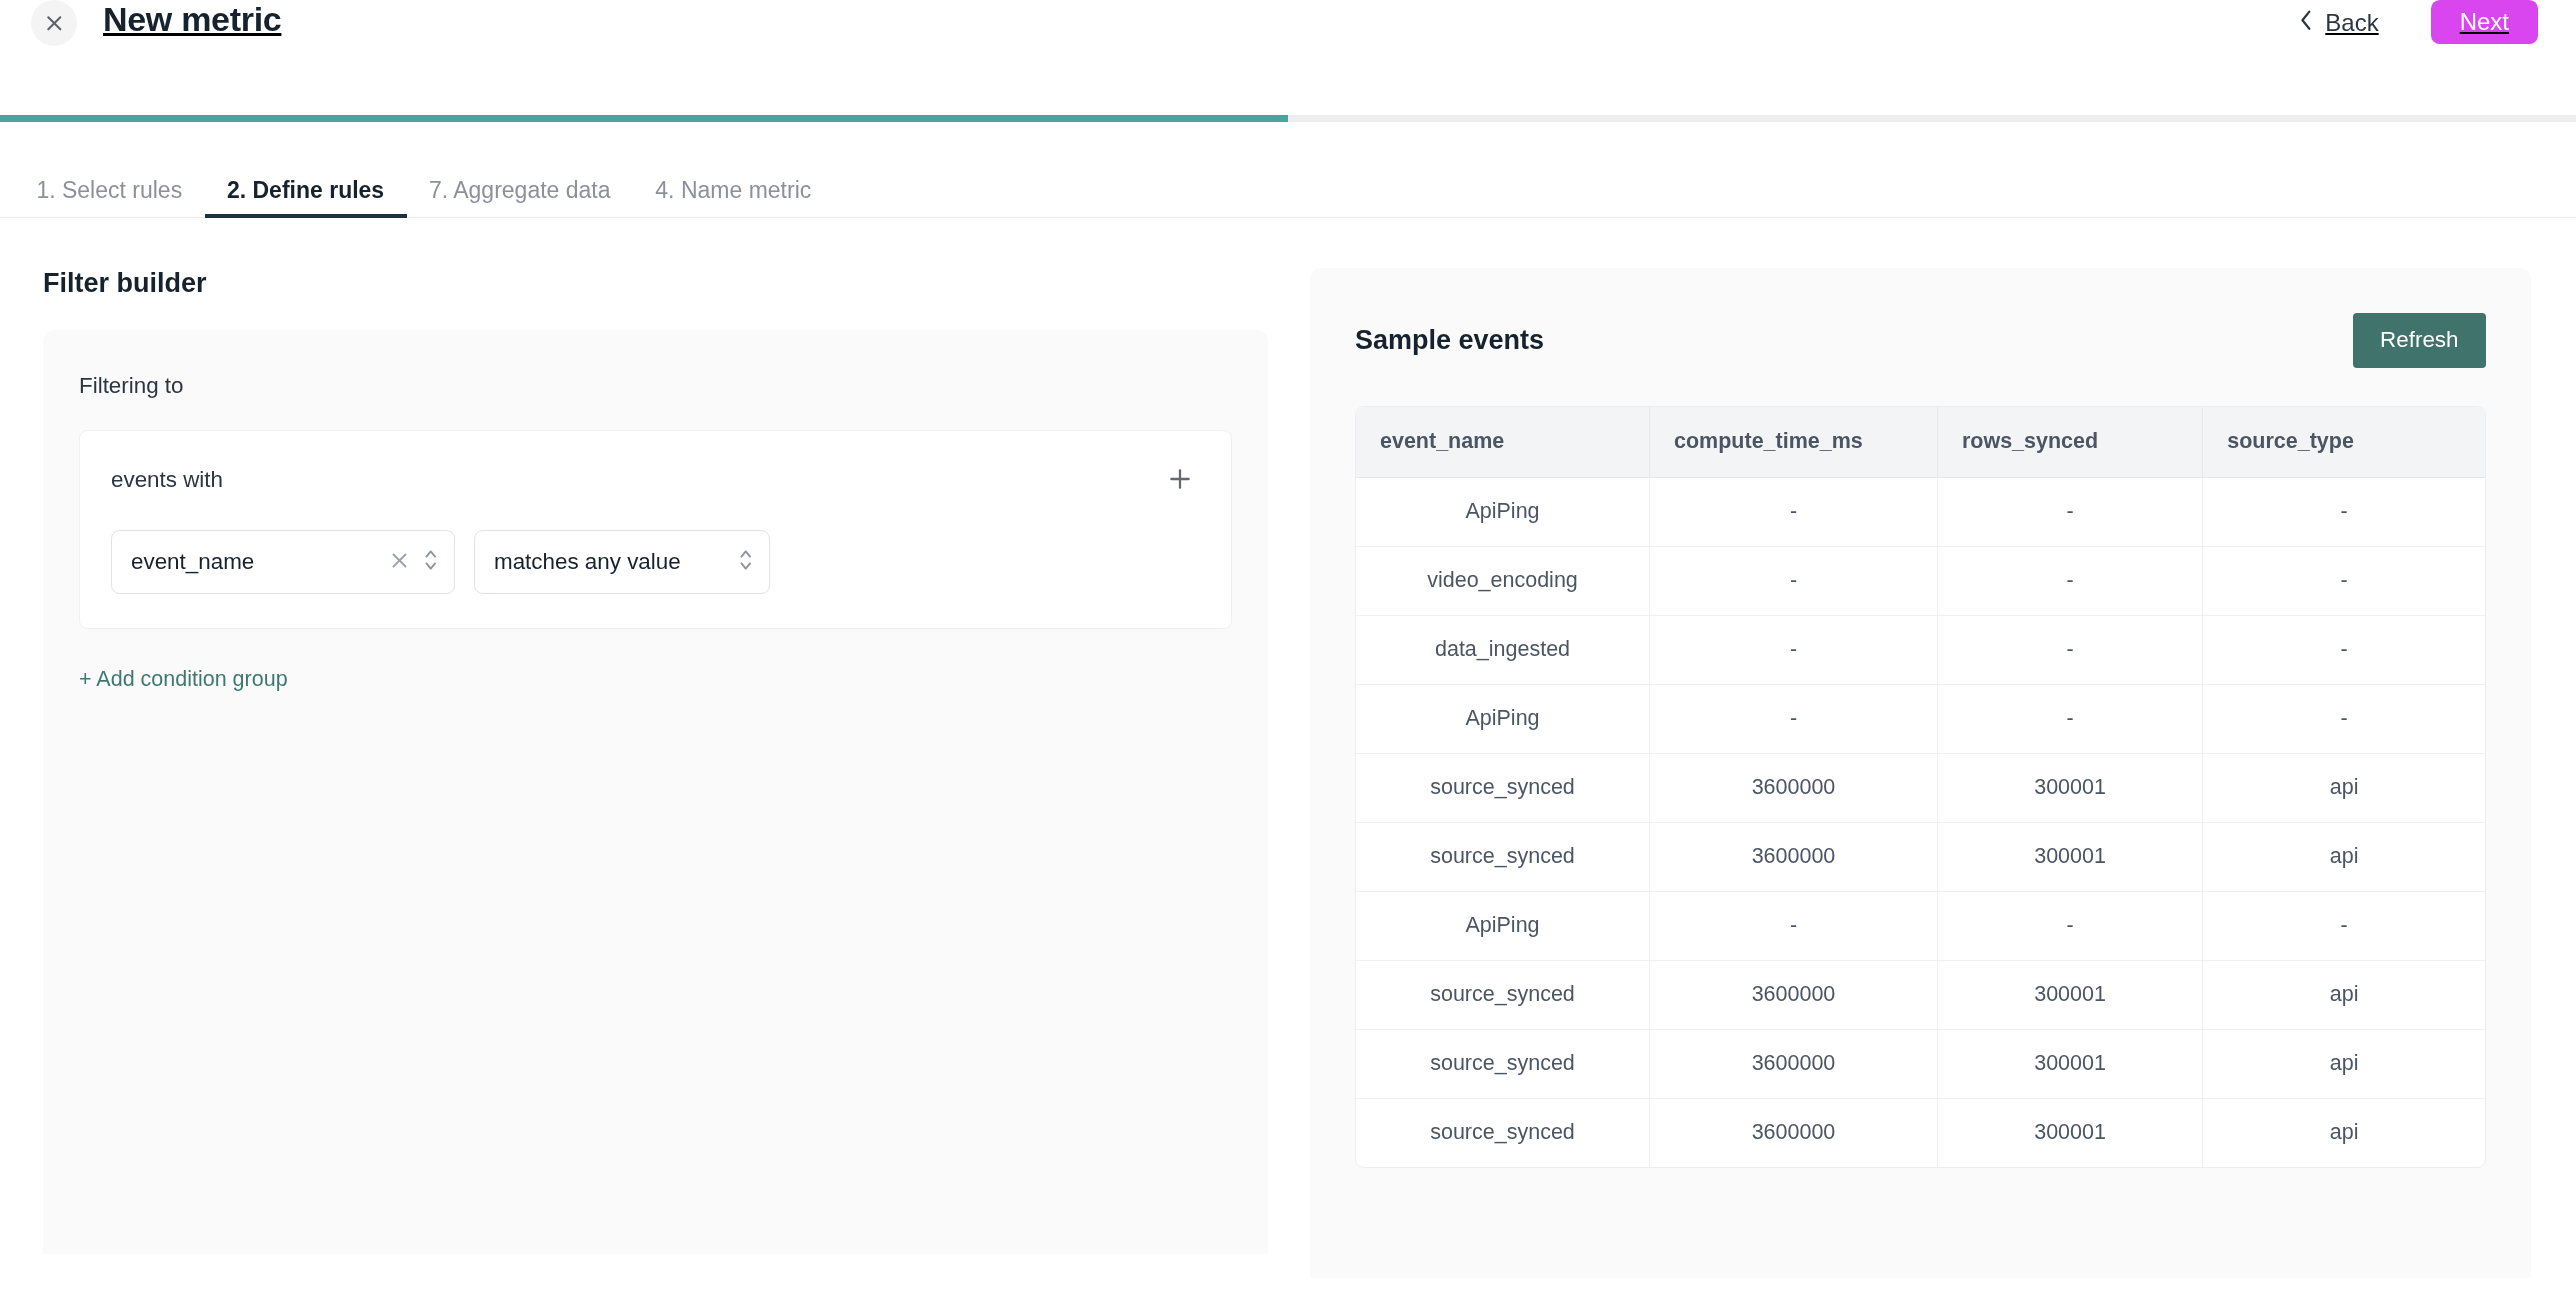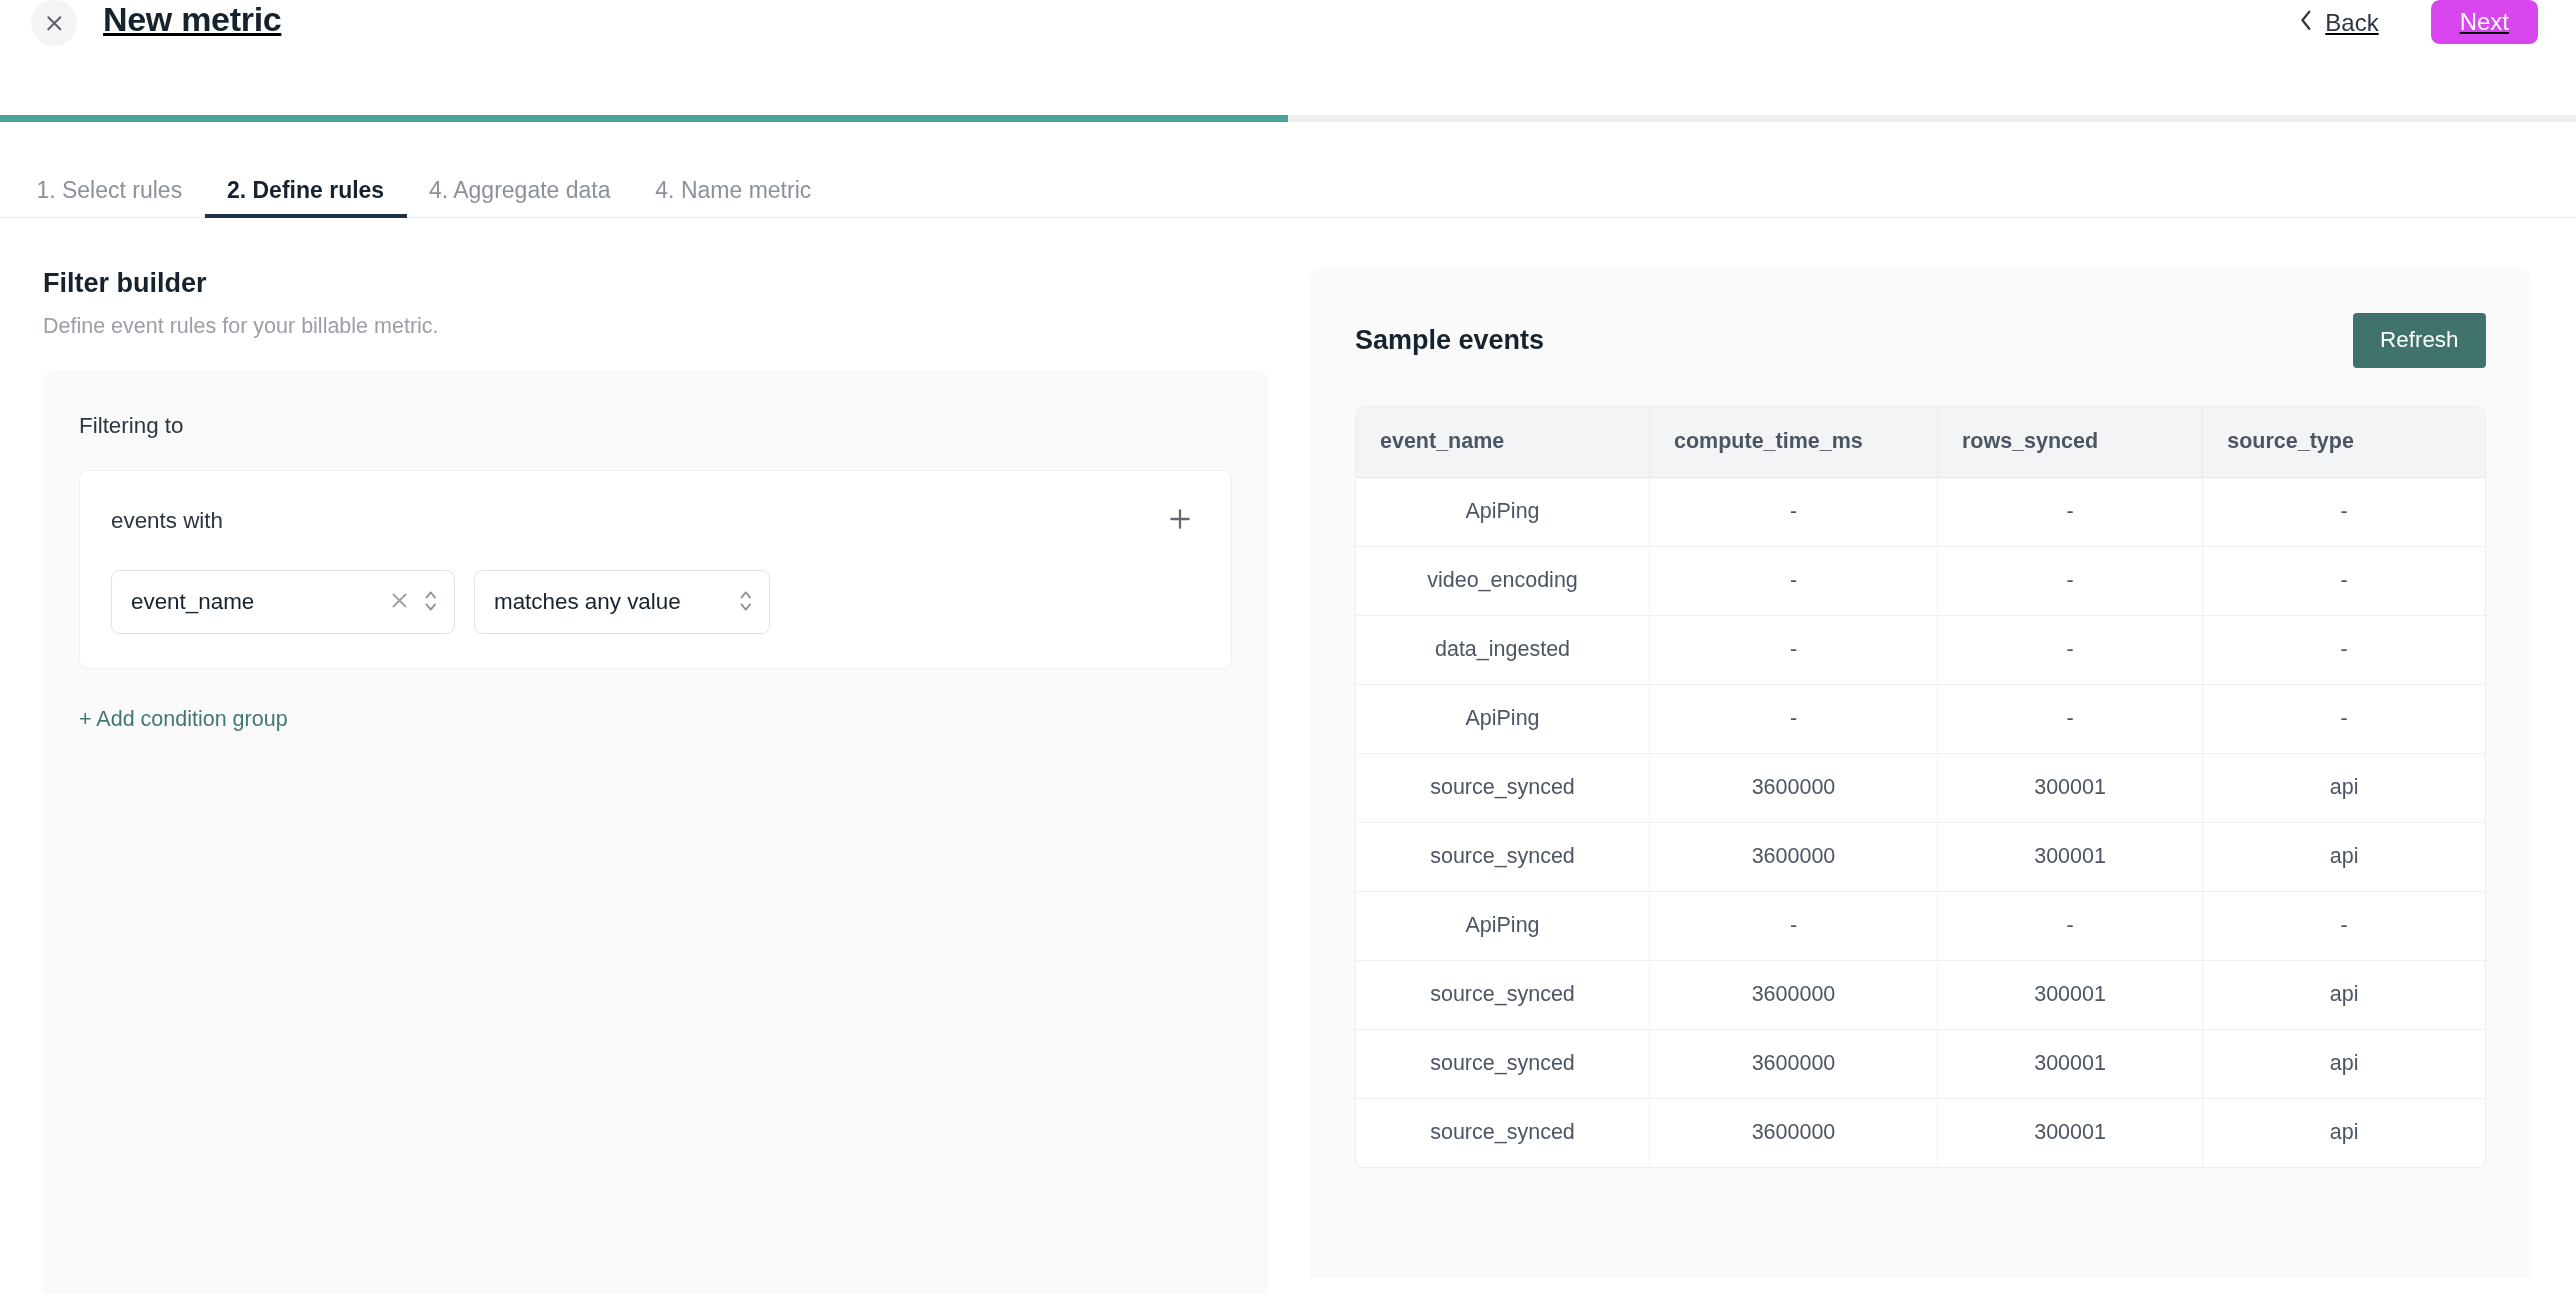--- a/index.html
+++ b/index.html
@@ -284,29 +284,28 @@
   <button class="next-btn">Next</button>
 </div>
 
 <div class="progress-track">
   <div class="progress-fill" id="progress-fill" style="width: 50%;"></div>
 </div>
 
 <div class="steps">
   <button class="step">1. Select rules</button>
   <button class="step active">2. Define rules</button>
-  <button class="step">4. Aggregate data</button>
+  <button class="step">7. Aggregate data</button>
   <button class="step">4. Name metric</button>
 </div>
 
 <div class="content">
 
   <div class="left-col">
     <div class="section-title">Filter builder</div>
-    <div class="section-sub">Define event rules for your billable metric.</div>
 
     <div class="builder-panel">
       <div class="filtering-label">Filtering to</div>
 
       <div class="cond-card">
         <div class="cond-head">
           <span class="cond-head-label">events with</span>
           <button class="plus-btn">
             <span>
               <svg width="26" height="26" viewBox="0 0 30 30" fill="none" stroke="#63676f" stroke-width="2.6" stroke-linecap="round">

